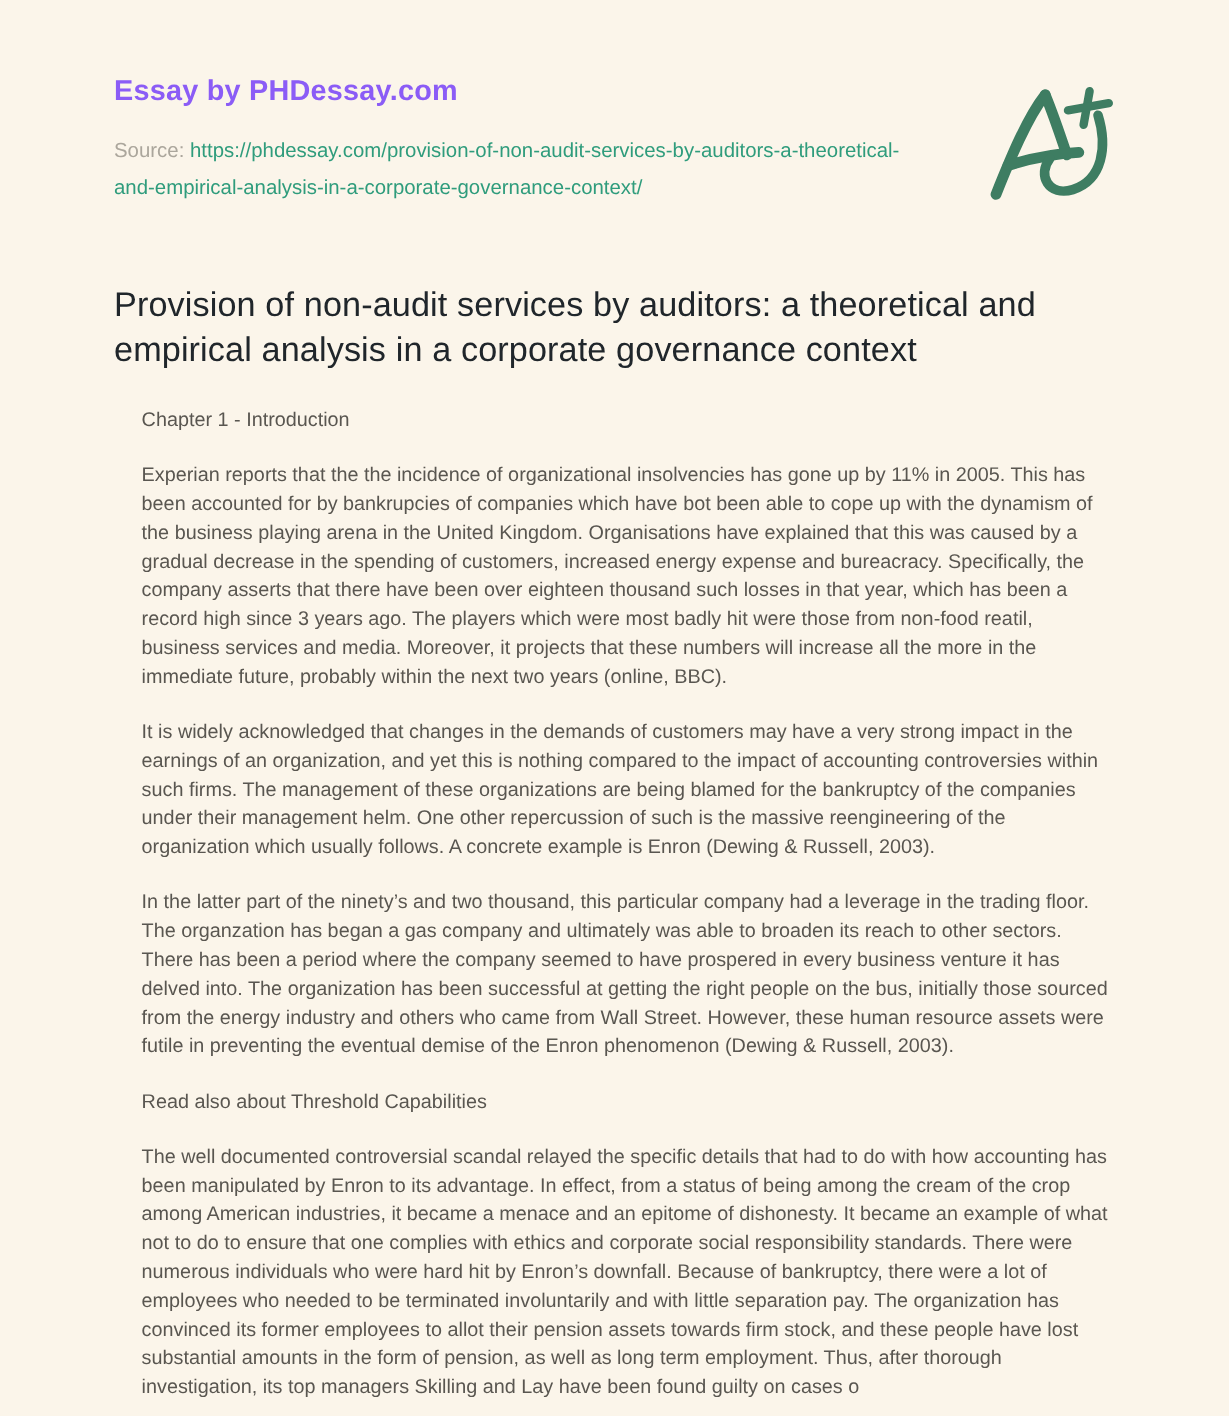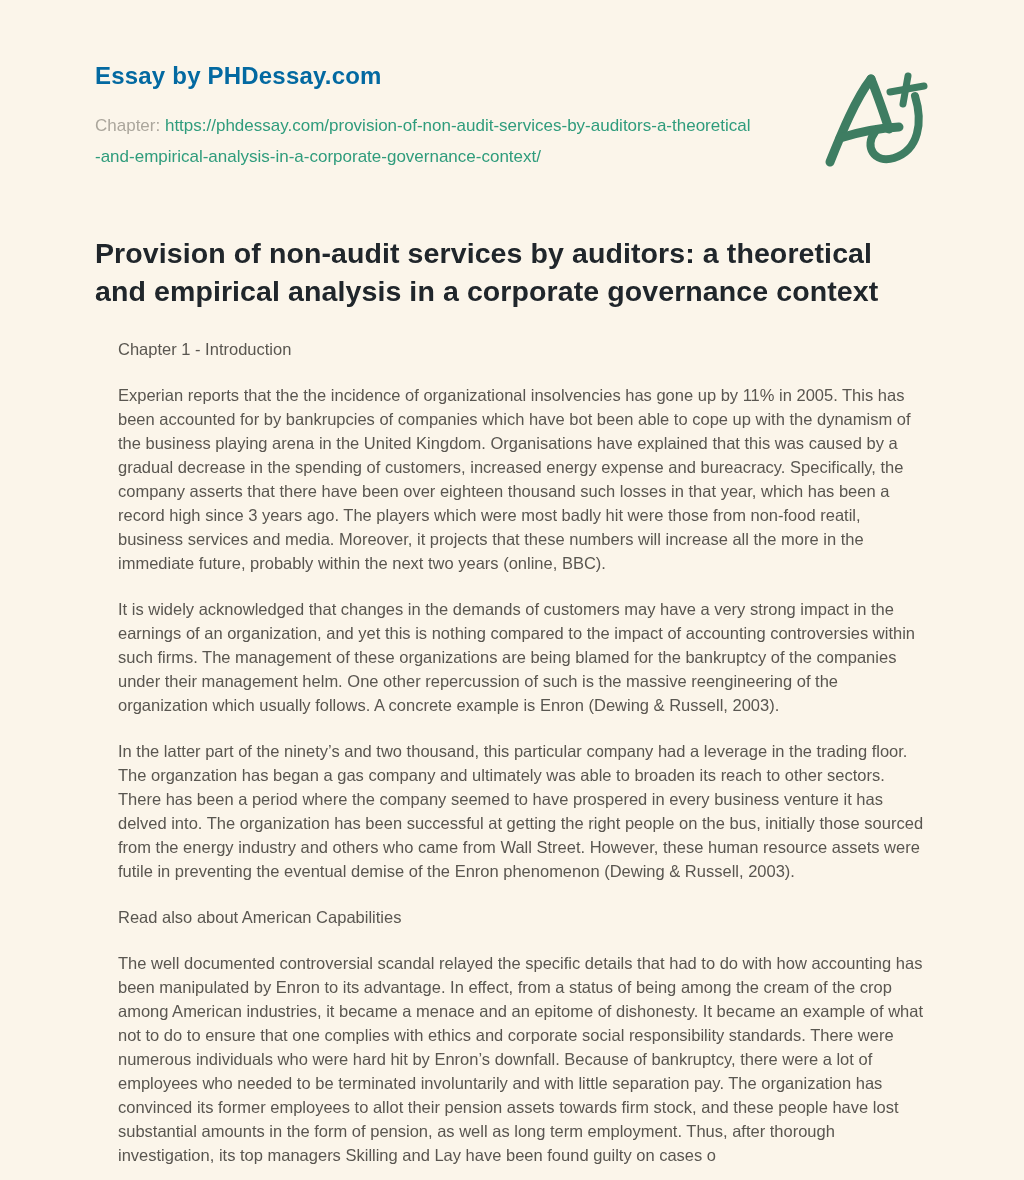--- a/index.html
+++ b/index.html
@@ -21,21 +21,21 @@
     display: flex;
     justify-content: space-between;
     align-items: flex-start;
   }
   .header-left {
     max-width: 660px;
   }
   .site-title {
     font-size: 24px;
     font-weight: 700;
-    color: #0369a1;
+    color: #8b5cf6;
     letter-spacing: 0.2px;
   }
   .source-line {
     margin-top: 20px;
     font-size: 17px;
     line-height: 31px;
     color: #aba69c;
   }
   .source-link {
     color: #2f9c7c;
@@ -45,21 +45,21 @@
   }
   .logo {
     flex: 0 0 auto;
     margin-top: 8px;
     margin-right: -6px;
   }
   .article-title {
     margin-top: 60px;
     font-size: 28.5px;
     line-height: 38px;
-    font-weight: 700;
+    font-weight: 400;
     color: #20262b;
     letter-spacing: 0.1px;
   }
   .body-text {
     font-size: 16.5px;
     line-height: 24px;
     color: #595650;
     margin-left: 23px;
   }
   .chapter-heading { margin-top: 27px; }
@@ -74,21 +74,21 @@
 </style>
 </head>
 <body>
 
 <div class="page">
 
   <div class="header-row">
     <div class="header-left">
       <div class="site-title">Essay by PHDessay.com</div>
       <div class="source-line">
-        <span>Chapter: </span><a class="source-link" href="#">https://phdessay.com/provision-of-non-audit-services-by-auditors-a-theoretical-and-empirical-analysis-in-a-corporate-governance-context/</a>
+        <span>Source: </span><a class="source-link" href="#">https://phdessay.com/provision-of-non-audit-services-by-auditors-a-theoretical-and-empirical-analysis-in-a-corporate-governance-context/</a>
       </div>
     </div>
 
     <div class="logo">
       <svg width="112" height="100" viewBox="0 0 112 100" fill="none">
 
         <path d="M8 92 C 20 62, 34 28, 49 9" stroke="#3e7d62" stroke-width="9" stroke-linecap="round"></path>
 
         <path d="M49 9 C 56 26, 62 44, 67 59" stroke="#3e7d62" stroke-width="9" stroke-linecap="round"></path>
 
@@ -107,17 +107,17 @@
 
   <div class="body-text chapter-heading">Chapter 1 - Introduction</div>
 
 
   <p class="body-text para">Experian reports that the the incidence of organizational insolvencies has gone up by 11% in 2005. This has been accounted for by bankrupcies of companies which have bot been able to cope up with the dynamism of the business playing arena in the United Kingdom. Organisations have explained that this was caused by a gradual decrease in the spending of customers, increased energy expense and bureacracy. Specifically, the company asserts that there have been over eighteen thousand such losses in that year, which has been a record high since 3 years ago. The players which were most badly hit were those from non-food reatil, business services and media. Moreover, it projects that these numbers will increase all the more in the immediate future, probably within the next two years (online, BBC).</p>
 
   <p class="body-text para">It is widely acknowledged that changes in the demands of customers may have a very strong impact in the earnings of an organization, and yet this is nothing compared to the impact of accounting controversies within such firms. The management of these organizations are being blamed for the bankruptcy of the companies under their management helm. One other repercussion of such is the massive reengineering of the organization which usually follows. A concrete example is Enron (Dewing &amp; Russell, 2003).</p>
 
   <p class="body-text para">In the latter part of the ninety’s and two thousand, this particular company had a leverage in the trading floor. The organzation has began a gas company and ultimately was able to broaden its reach to other sectors. There has been a period where the company seemed to have prospered in every business venture it has delved into. The organization has been successful at getting the right people on the bus, initially those sourced from the energy industry and others who came from Wall Street. However, these human resource assets were futile in preventing the eventual demise of the Enron phenomenon (Dewing &amp; Russell, 2003).</p>
 
-  <a class="body-text read-also" href="#">Read also about American Capabilities</a>
+  <a class="body-text read-also" href="#">Read also about Threshold Capabilities</a>
 
   <p class="body-text para">The well documented controversial scandal relayed the specific details that had to do with how accounting has been manipulated by Enron to its advantage. In effect, from a status of being among the cream of the crop among American industries, it became a menace and an epitome of dishonesty. It became an example of what not to do to ensure that one complies with ethics and corporate social responsibility standards. There were numerous individuals who were hard hit by Enron’s downfall. Because of bankruptcy, there were a lot of employees who needed to be terminated involuntarily and with little separation pay. The organization has convinced its former employees to allot their pension assets towards firm stock, and these people have lost substantial amounts in the form of pension, as well as long term employment. Thus, after thorough investigation, its top managers Skilling and Lay have been found guilty on cases o</p>
 
 </div>
 
 </body></html>

